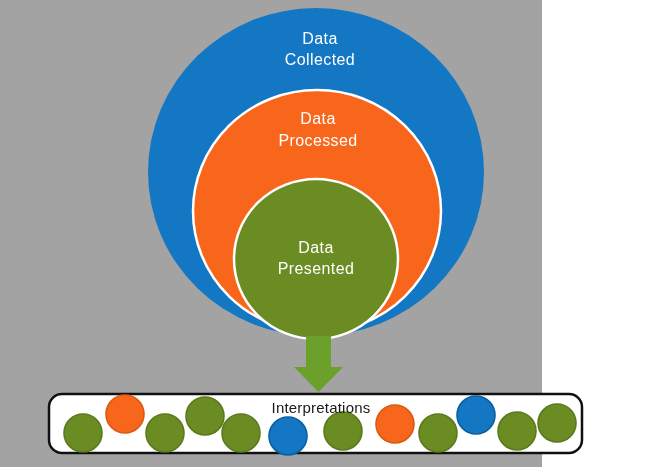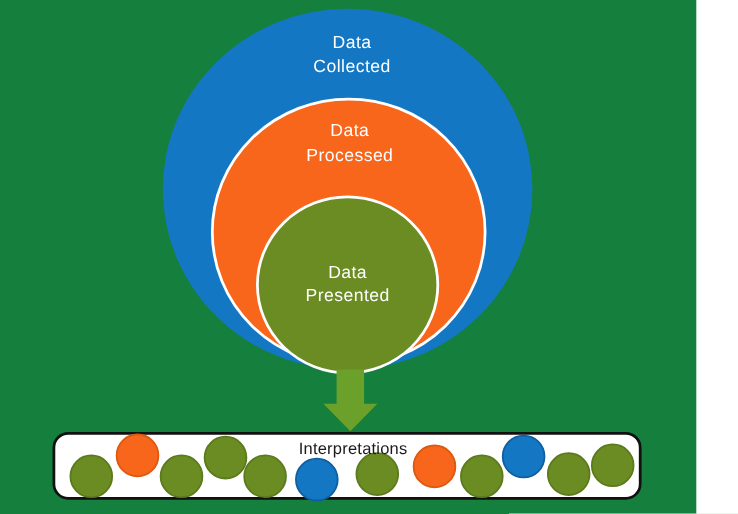--- a/index.html
+++ b/index.html
@@ -6,23 +6,23 @@
     margin: 0;
     padding: 0;
     background: #FFFFFF;
     width: 671px;
     height: 467px;
     overflow: hidden;
     font-family: "Liberation Sans", sans-serif;
   }
   .stage {
     position: relative;
-    width: 633px;
+    width: 542px;
     height: 467px;
-    background: #15803d;
+    background: #a3a3a3;
   }
   svg { display: block; }
   .ring-label {
     font-family: "Liberation Sans", sans-serif;
     font-size: 16px;
     letter-spacing: 0.4px;
     fill: #FFFFFF;
     text-anchor: middle;
   }
   .box-label {

